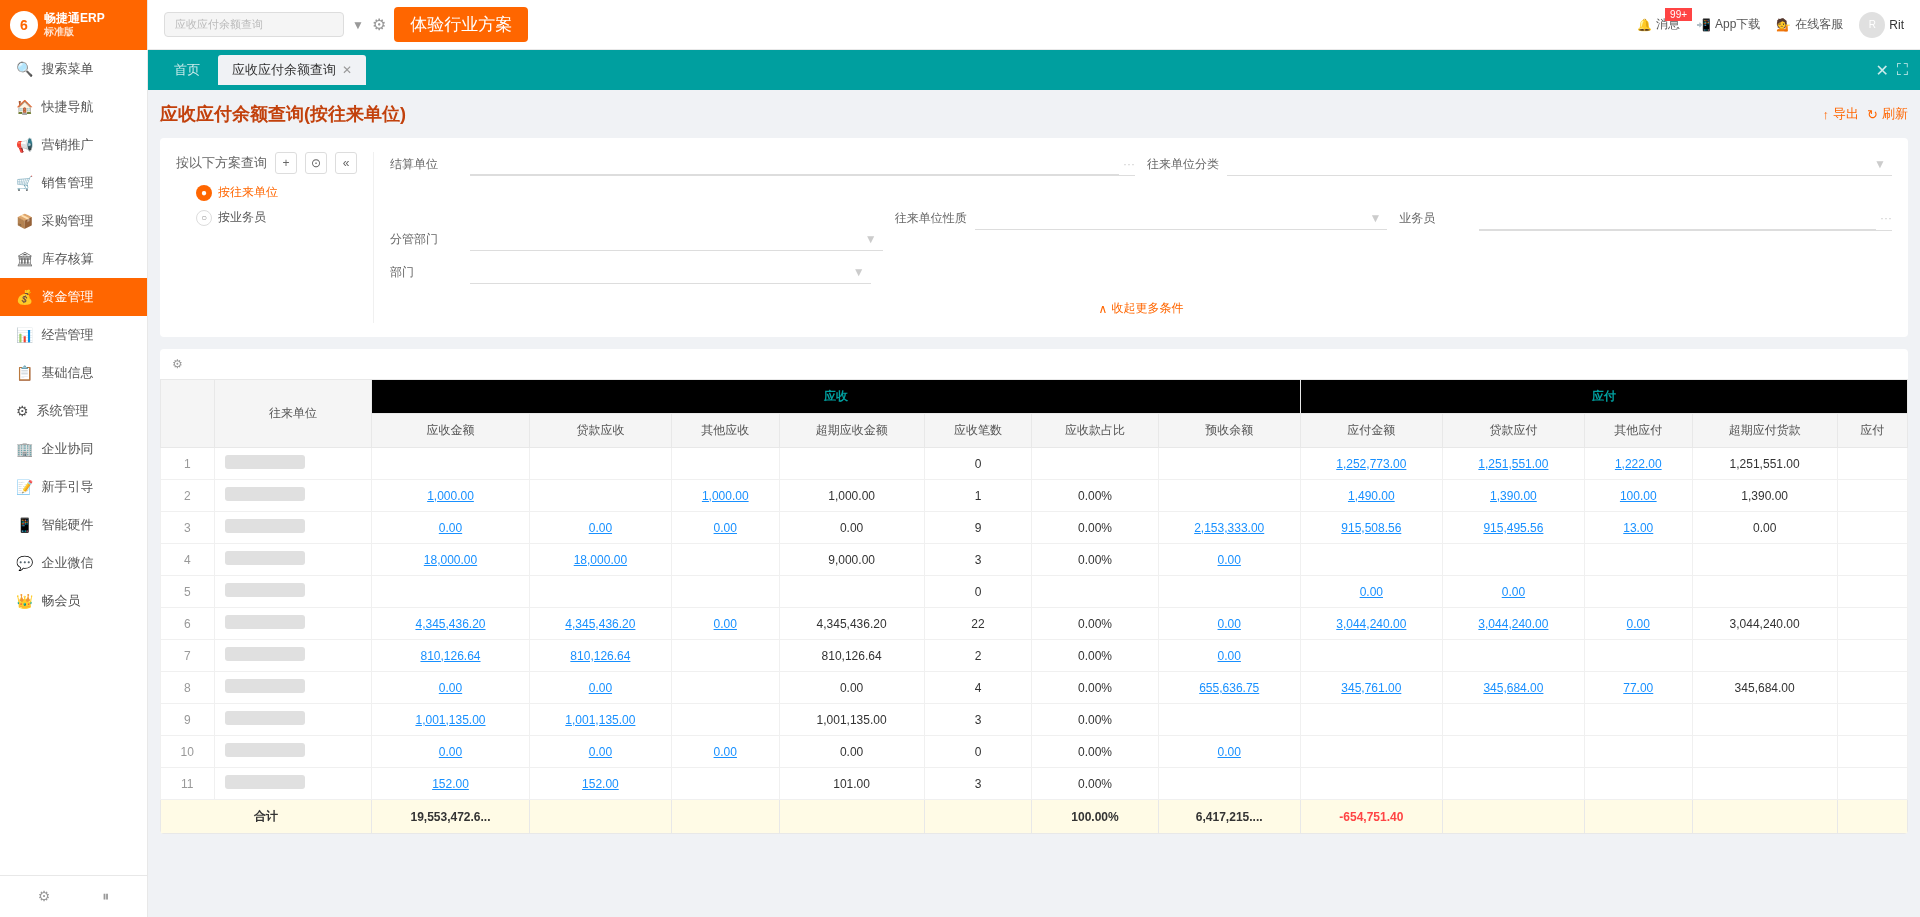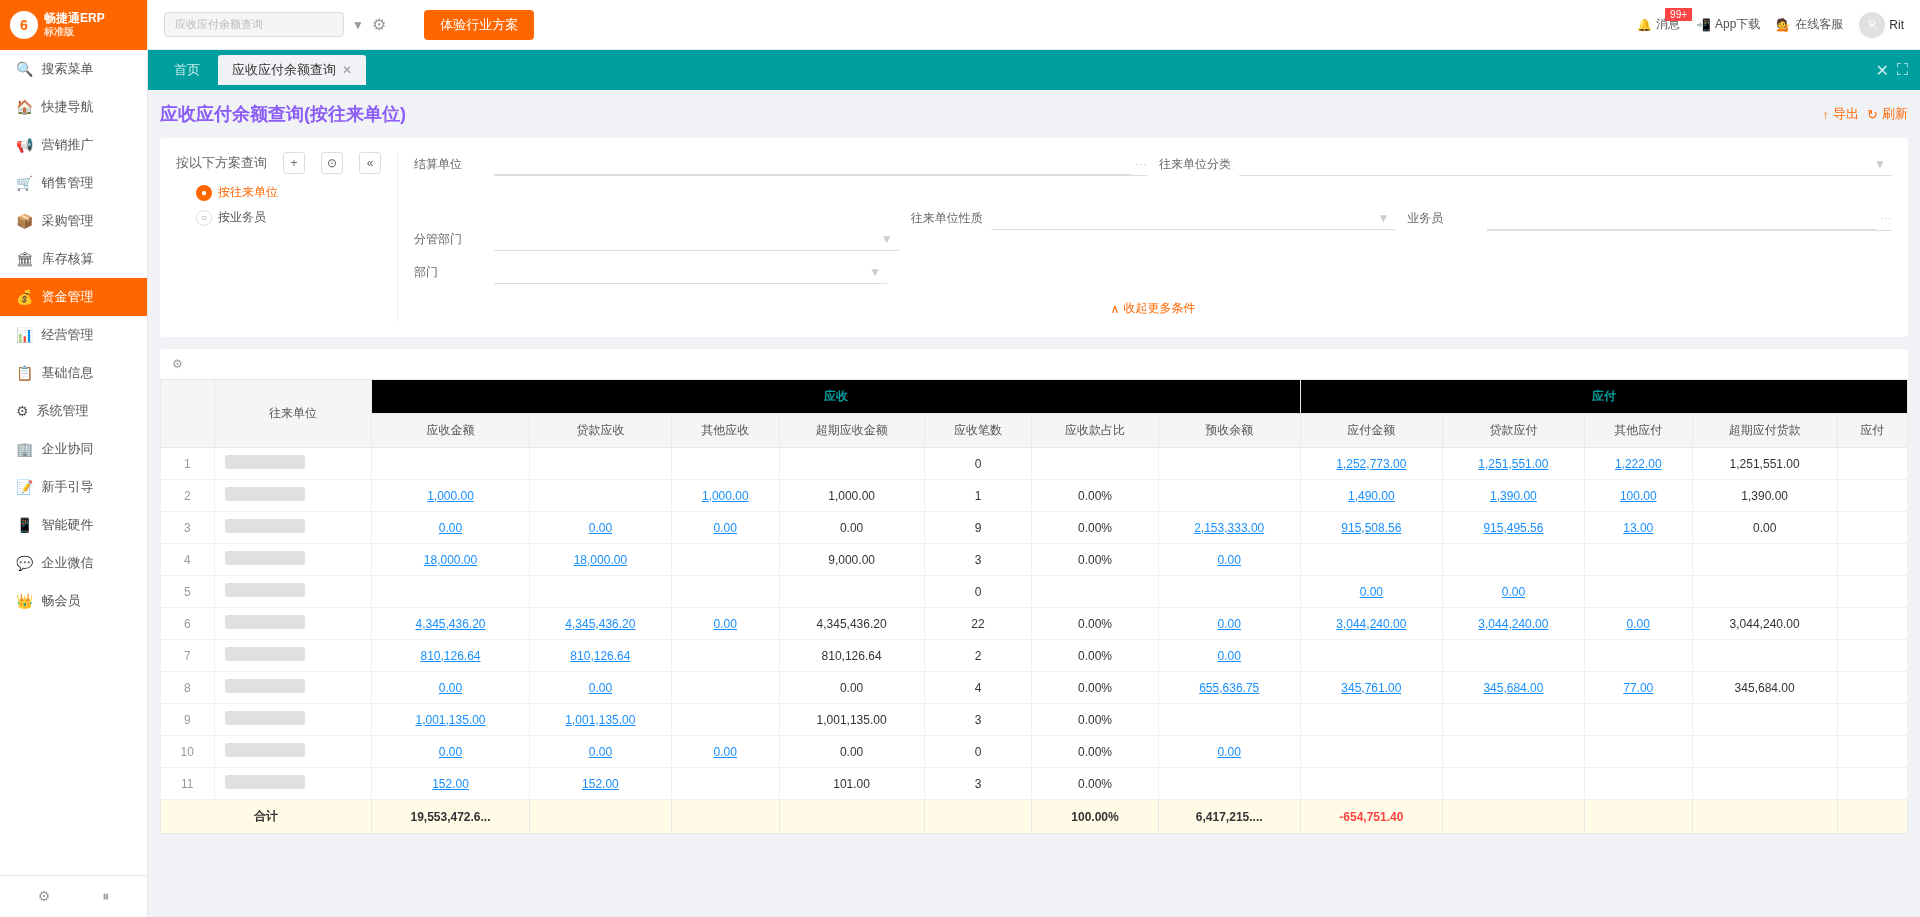--- a/index.html
+++ b/index.html
@@ -19,21 +19,21 @@
 
     
     .main { flex: 1; display: flex; flex-direction: column; overflow: hidden; }
 
     
     .topbar { height: 50px; background: #fff; border-bottom: 1px solid #e8e8e8; display: flex; align-items: center; padding: 0 16px; justify-content: space-between; flex-shrink: 0; }
     .topbar-left { display: flex; align-items: center; gap: 8px; }
     .topbar-address { background: #f5f5f5; border: 1px solid #ddd; border-radius: 4px; padding: 4px 10px; font-size: 12px; color: #999; min-width: 180px; }
     .topbar-arrow { color: #999; cursor: pointer; }
     .topbar-gear { color: #999; cursor: pointer; font-size: 16px; }
-    .topbar-solution-btn { background: #ff6600; color: #fff; border: none; border-radius: 4px; padding: 6px 16px; font-size: 13px; cursor: pointer; margin-left: 30px; }
+    .topbar-solution-btn { background: #ff6600; color: #fff; border: none; border-radius: 4px; padding: 6px 16px; font-size: 17px; cursor: pointer; }
     .topbar-right { display: flex; align-items: center; gap: 16px; }
     .topbar-notice { display: flex; align-items: center; gap: 4px; cursor: pointer; color: #555; position: relative; }
     .topbar-badge { background: #ff4444; color: #fff; border-radius: 0; padding: 1px 5px; font-size: 10px; position: absolute; top: -8px; right: -12px; }
     .topbar-app { display: flex; align-items: center; gap: 4px; cursor: pointer; color: #555; }
     .topbar-service { display: flex; align-items: center; gap: 4px; cursor: pointer; color: #555; }
     .topbar-user { display: flex; align-items: center; gap: 4px; cursor: pointer; }
     .topbar-user-avatar { width: 26px; height: 26px; background: #e0e0e0; border-radius: 50%; display: flex; align-items: center; justify-content: center; font-size: 10px; color: #fff; }
 
     
     .tabbar { height: 40px; background: #009f9f; display: flex; align-items: center; padding: 0 12px; flex-shrink: 0; gap: 4px; }
@@ -42,28 +42,28 @@
     .tab.active { background: #f0f2f5; color: #333; }
     .tab-close { font-size: 12px; color: #999; cursor: pointer; }
     .tabbar-controls { margin-left: auto; display: flex; gap: 8px; }
     .tabbar-ctrl-btn { color: rgba(255,255,255,0.8); cursor: pointer; font-size: 16px; }
 
     
     .content { flex: 1; overflow-y: auto; background: #f0f2f5; padding: 12px; }
 
     
     .page-header { display: flex; align-items: center; justify-content: space-between; margin-bottom: 12px; }
-    .page-title { font-size: 18px; font-weight: bold; color: #8b5cf6; }
+    .page-title { font-size: 18px; font-weight: bold; color: #c2410c; }
     .page-actions { display: flex; gap: 8px; }
     .action-btn { display: flex; align-items: center; gap: 4px; cursor: pointer; color: #ff6600; font-size: 13px; }
 
     
     .filter-panel { background: #fff; border-radius: 4px; padding: 14px 16px; margin-bottom: 12px; }
     .filter-row { display: flex; align-items: center; gap: 12px; margin-bottom: 10px; }
-    .filter-label-bar { display: flex; align-items: center; gap: 16px; margin-bottom: 10px; }
+    .filter-label-bar { display: flex; align-items: center; gap: 8px; margin-bottom: 10px; }
     .filter-label { color: #666; font-size: 13px; }
     .filter-add-btn { width: 22px; height: 22px; border: 1px solid #ddd; border-radius: 3px; display: flex; align-items: center; justify-content: center; cursor: pointer; color: #666; }
     .filter-group-row { display: flex; align-items: center; margin-bottom: 8px; padding-left: 20px; }
     .filter-group-icon { width: 16px; height: 16px; background: #ff6600; border-radius: 50%; color: #fff; display: flex; align-items: center; justify-content: center; font-size: 10px; }
     .filter-option-icon { width: 16px; height: 16px; border-radius: 50%; border: 1px solid #ddd; display: flex; align-items: center; justify-content: center; font-size: 10px; color: #999; }
 
     .filter-field { display: flex; align-items: center; flex: 1; }
     .filter-field-label { color: #666; font-size: 12px; white-space: nowrap; min-width: 80px; }
     .filter-input { flex: 1; border: none; border-bottom: 1px solid #ddd; padding: 4px 6px; font-size: 12px; outline: none; color: #333; background: transparent; }
     .filter-input-dots { color: #ccc; margin-left: 4px; cursor: pointer; }

